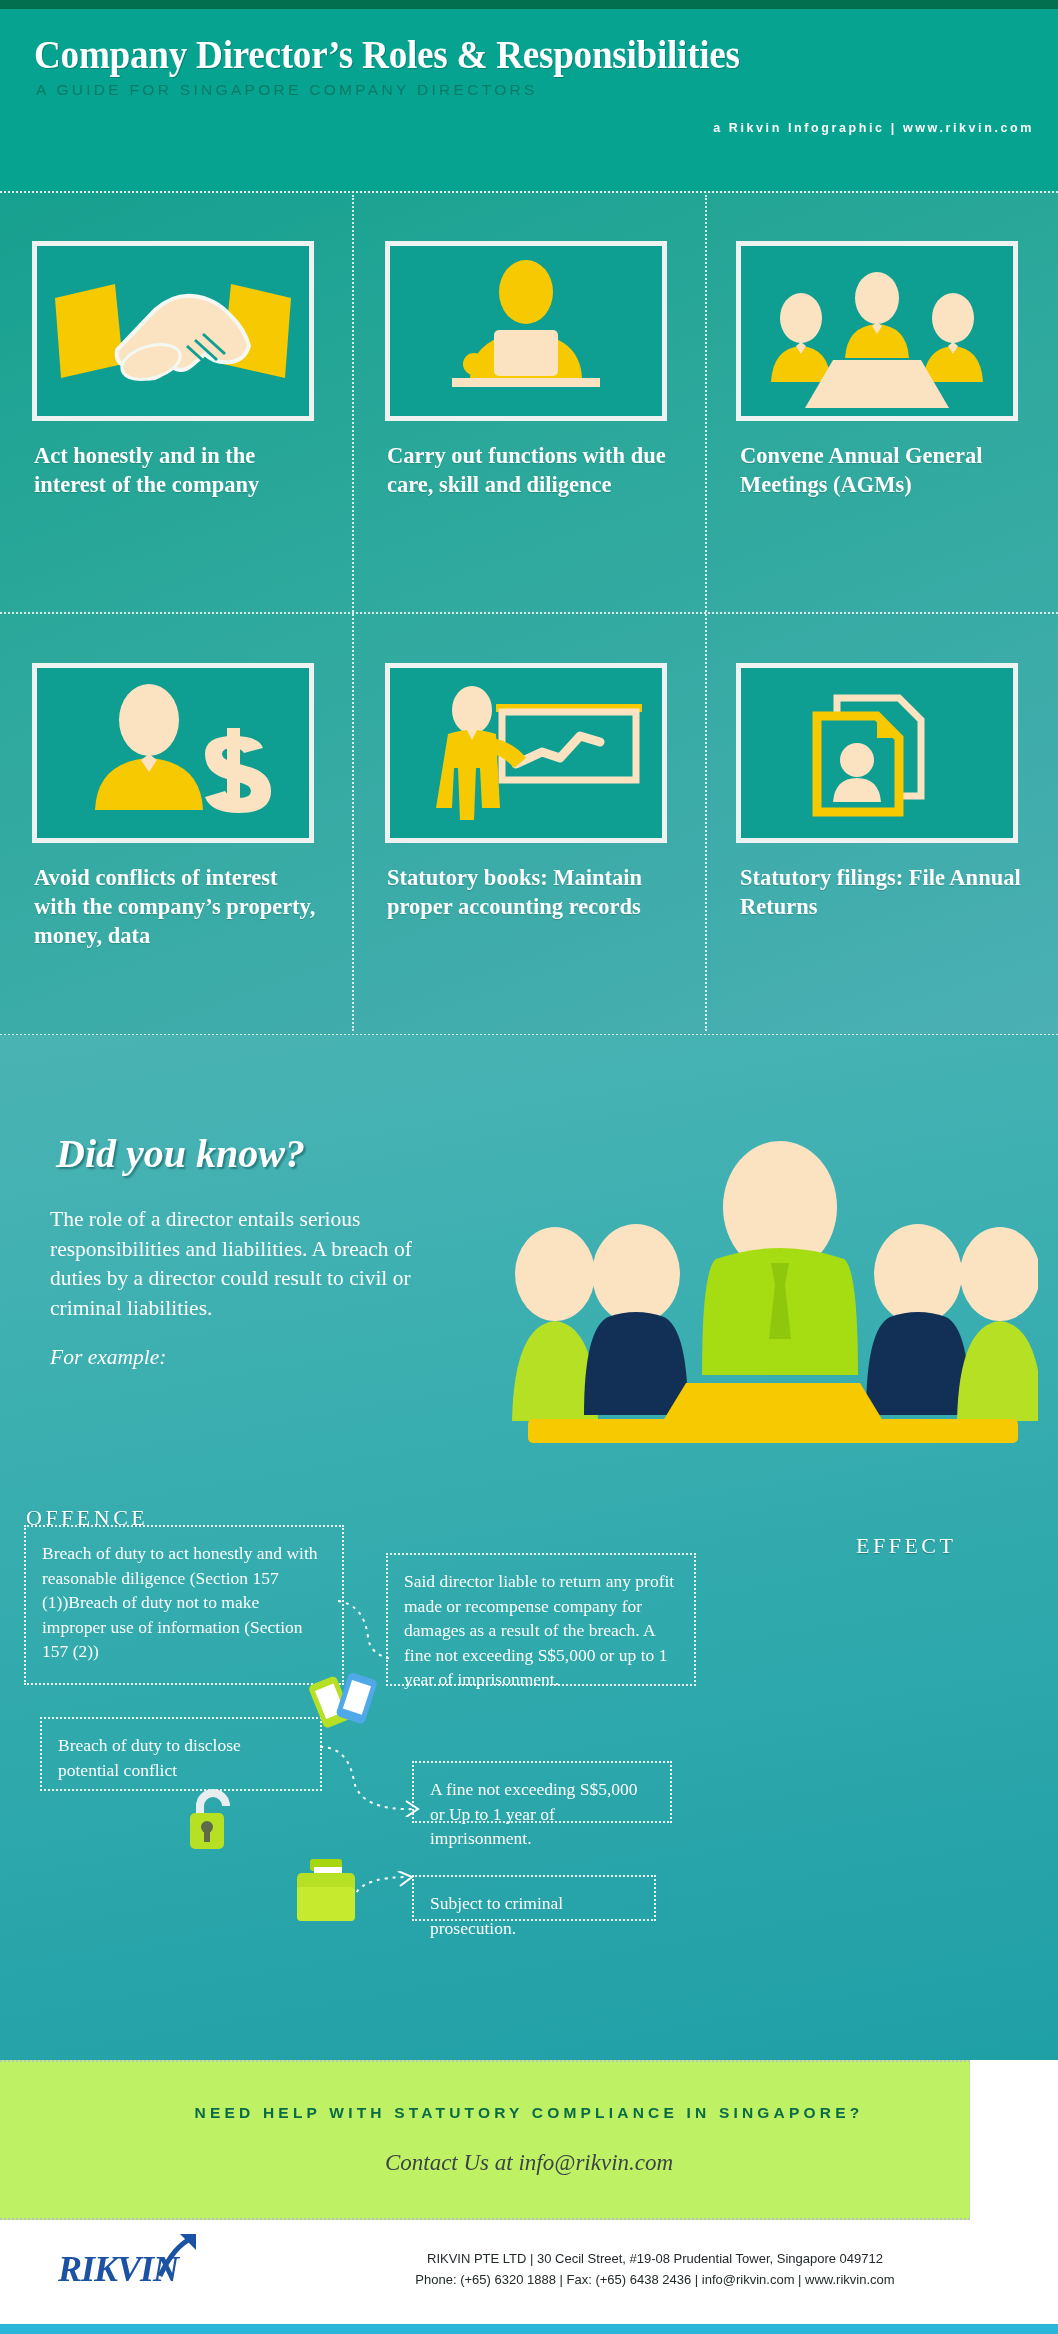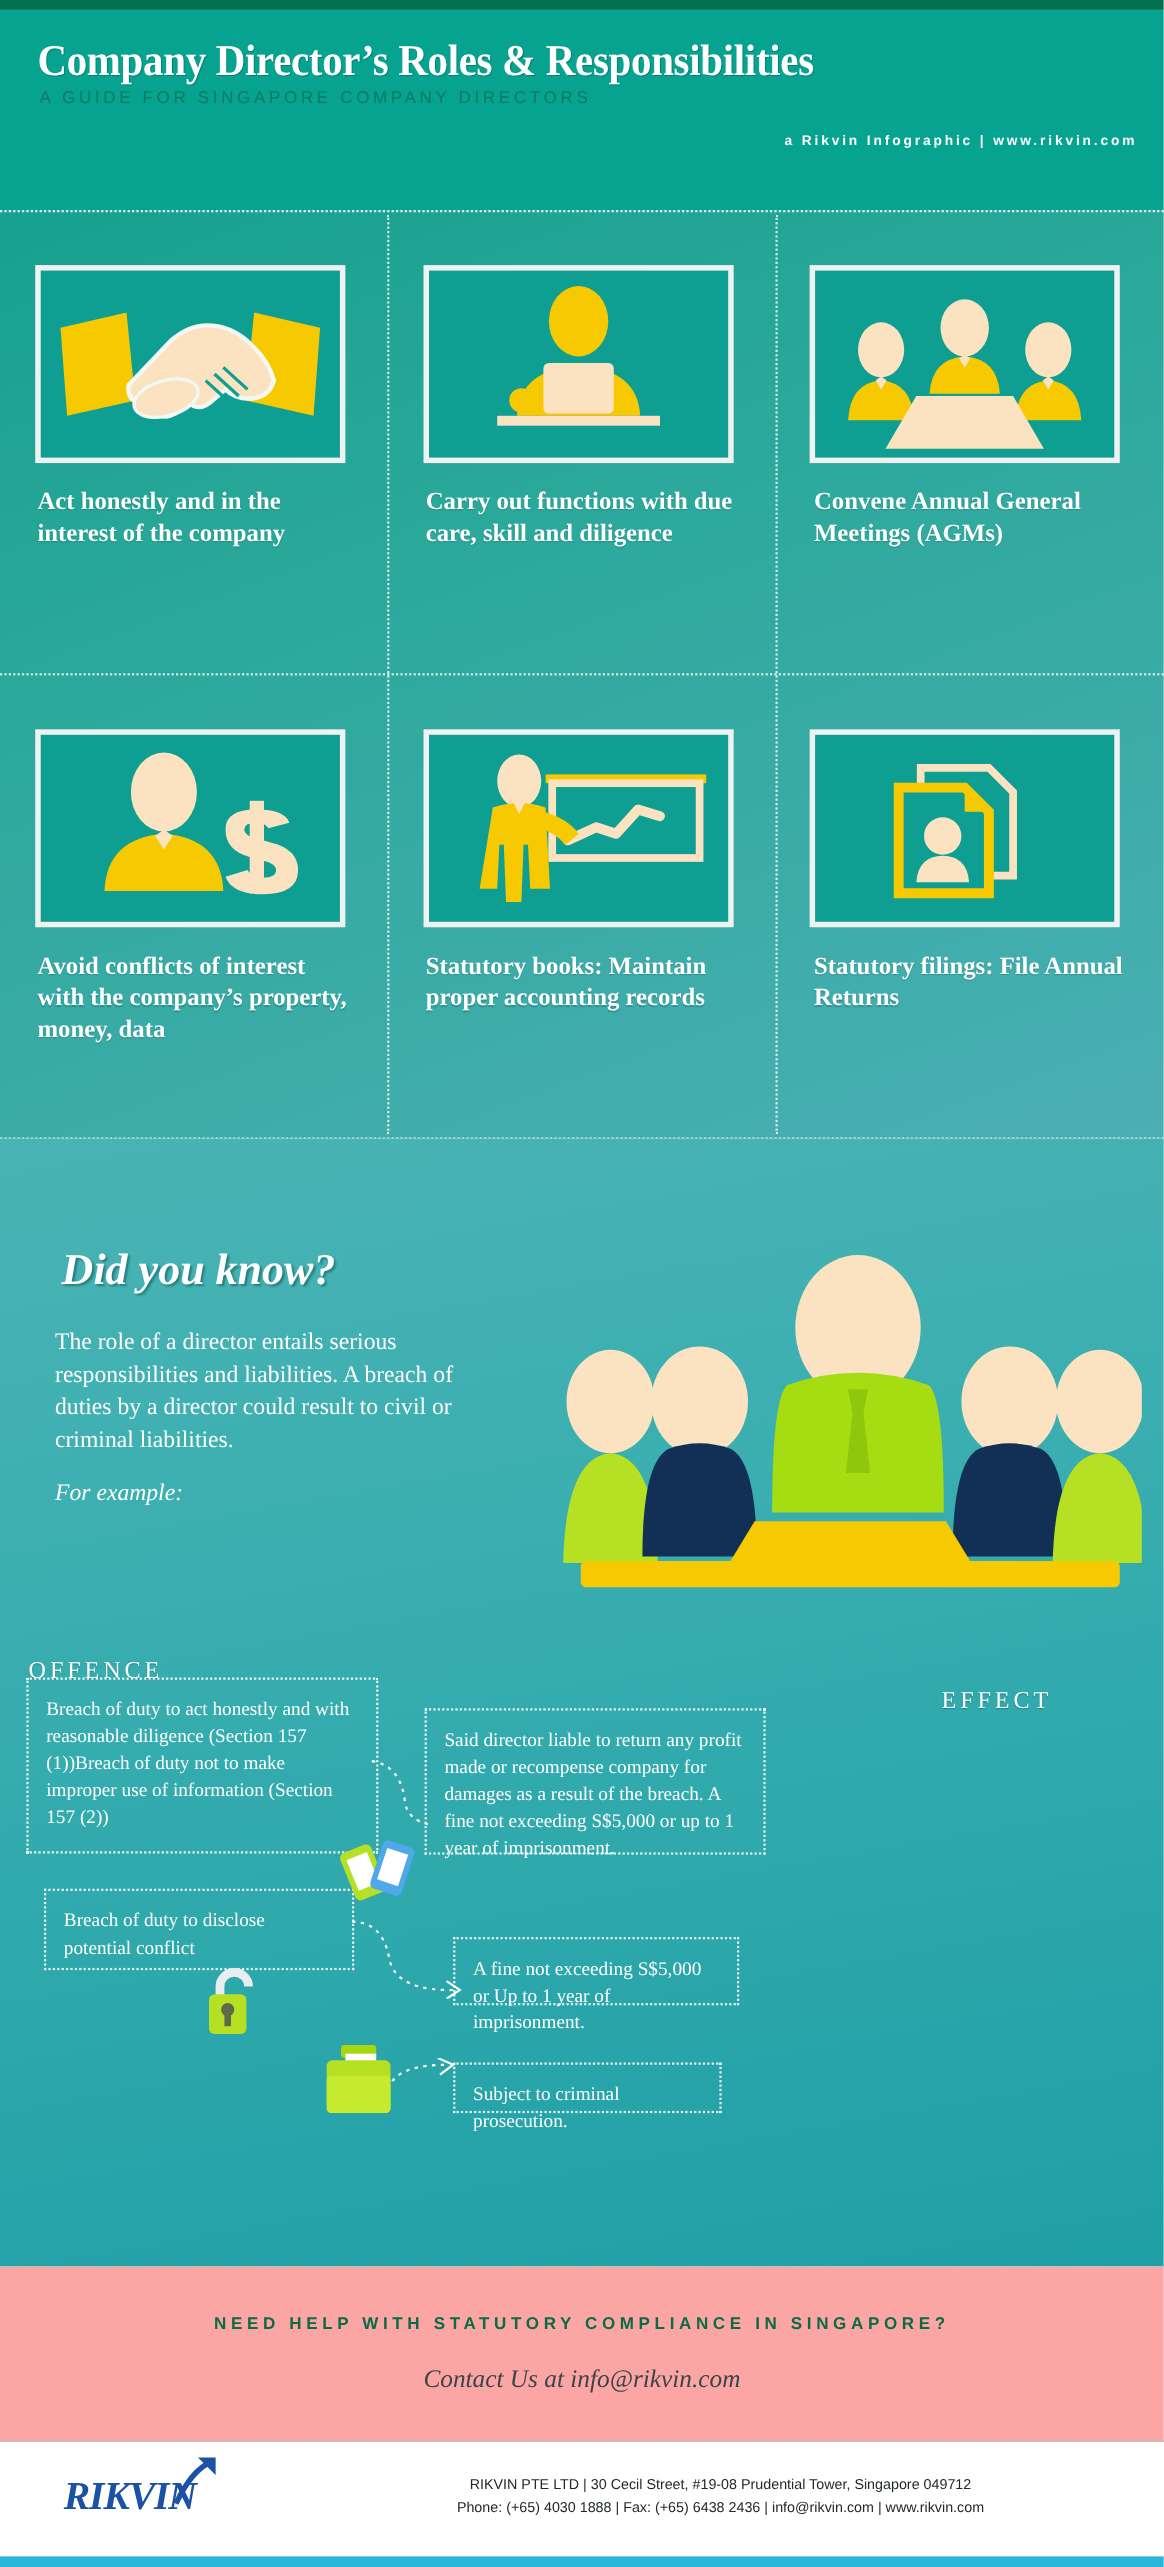--- a/index.html
+++ b/index.html
@@ -122,22 +122,22 @@
   .b-eff2 { top:726px;  left:412px; width:260px; height:62px;  }
   .b-off3 { top:840px;  left:24px;  width:300px; height:98px;  }
   .b-eff3 { top:840px;  left:412px; width:244px; height:46px;  }
 
   .connector { position:absolute; pointer-events:none; }
 
   .deco { position:absolute; }
 
   
   .cta {
-    position:absolute; top:2060px; left:0; width:1058px; height:160px;
-    background:#fca5a5;
+    position:absolute; top:2060px; left:0; width:970px; height:160px;
+    background:#bef264;
     border-top:2px dotted #b9c3c3; border-bottom:2px dotted #b9c3c3;
   }
   .cta-head {
     position:absolute; top:42px; left:0; width:1058px; text-align:center;
     font-family:"Liberation Sans", sans-serif;
     font-weight:bold; font-size:15.5px; color:#0a6b46; letter-spacing:4.2px;
   }
   .cta-sub {
     position:absolute; top:88px; left:0; width:1058px; text-align:center;
     font-family:"Liberation Serif", serif;
@@ -354,16 +354,16 @@
 <div class="footer">
   <div class="logo">
     <svg style="position:absolute; top:-16px; left:96px;" width="50" height="46" viewBox="0 0 50 46">
       <path d="M6 44 q14 -30 32 -38" fill="none" stroke="#1b52a4" stroke-width="5"></path>
       <path d="M26 2 h16 v16 z" fill="#1b52a4"></path>
     </svg>
     <div class="word">RIKVIN</div>
   </div>
   <div class="addr">
     <div>RIKVIN PTE LTD | 30 Cecil Street, #19-08 Prudential Tower, Singapore 049712</div>
-    <div>Phone: (+65) 4030 1888 | Fax: (+65) 6438 2436 | info@rikvin.com | www.rikvin.com</div>
+    <div>Phone: (+65) 6320 1888 | Fax: (+65) 6438 2436 | info@rikvin.com | www.rikvin.com</div>
   </div>
 </div>
 <div class="bottombar"></div>
 
 </body></html>

